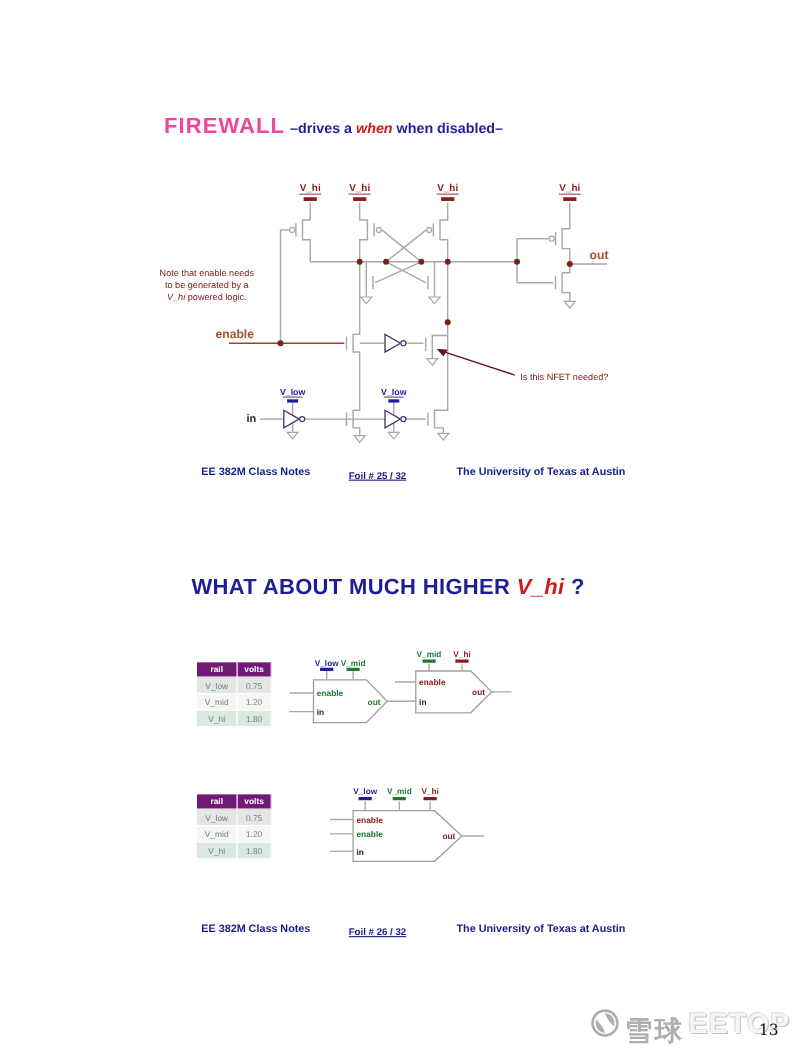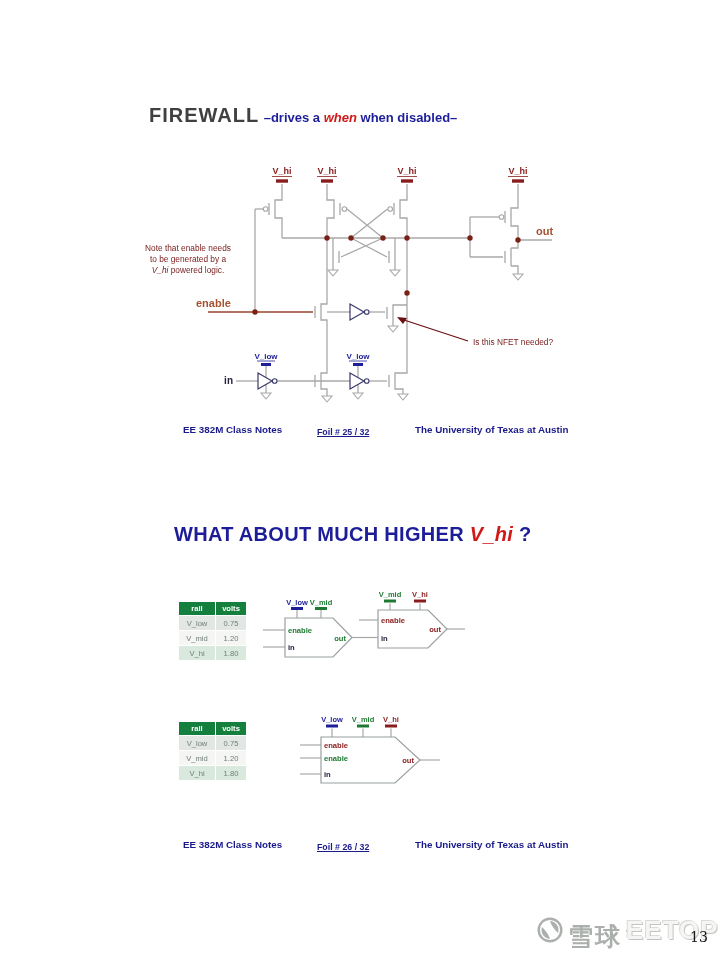--- a/index.html
+++ b/index.html
@@ -3,33 +3,33 @@
 <meta charset="utf-8">
 <style>
   html,body{margin:0;padding:0;}
   body{
     width:720px;height:955px;position:relative;background:#ffffff;
     font-family:"Liberation Sans", sans-serif;overflow:hidden;
   }
   .abs{position:absolute;}
   
   .slide1-title{left:149px;top:104px;white-space:nowrap;}
-  .slide1-title .main{font-size:20px;font-weight:bold;color:#404040;letter-spacing:1px;}
+  .slide1-title .main{font-size:20px;font-weight:bold;color:#ec4899;letter-spacing:1px;}
   .slide1-title .sub{font-size:13px;font-weight:bold;color:#1d1d99;}
   .slide1-title .hl{color:#d01818;font-style:italic;}
   .slide2-title{left:174px;top:523px;white-space:nowrap;font-size:20px;font-weight:bold;color:#1d1d99;letter-spacing:0.3px;}
   .slide2-title .hl{color:#d01818;font-style:italic;}
   
   .footer-left{font-size:9.8px;font-weight:bold;color:#1a1a8a;white-space:nowrap;padding-left:48px;}
   .footer-center{font-size:8.8px;font-weight:bold;color:#1a1a8a;white-space:nowrap;text-decoration:underline;}
   .footer-right{font-size:9.8px;font-weight:bold;color:#1a1a8a;white-space:nowrap;}
   
   .rail-table{border-collapse:collapse;font-size:7.6px;color:#70807a;}
   .rail-table th{
-    background:#15803d;color:#ffffff;font-weight:bold;
+    background:#701a75;color:#ffffff;font-weight:bold;
     width:36px;height:13px;border:1px solid #ffffff;text-align:center;padding:0;
   }
   .rail-table th.volts-col{width:30px;}
   .rail-table td{height:14px;text-align:center;border:1px solid #ffffff;padding:0;}
   .rail-table tr.r0 td{background:#e2e7e3;}
   .rail-table tr.r1 td{background:#f5f5f3;}
   .rail-table tr.r2 td{background:#d9e9de;}
   
   svg text{font-family:"Liberation Sans", sans-serif;}
   

